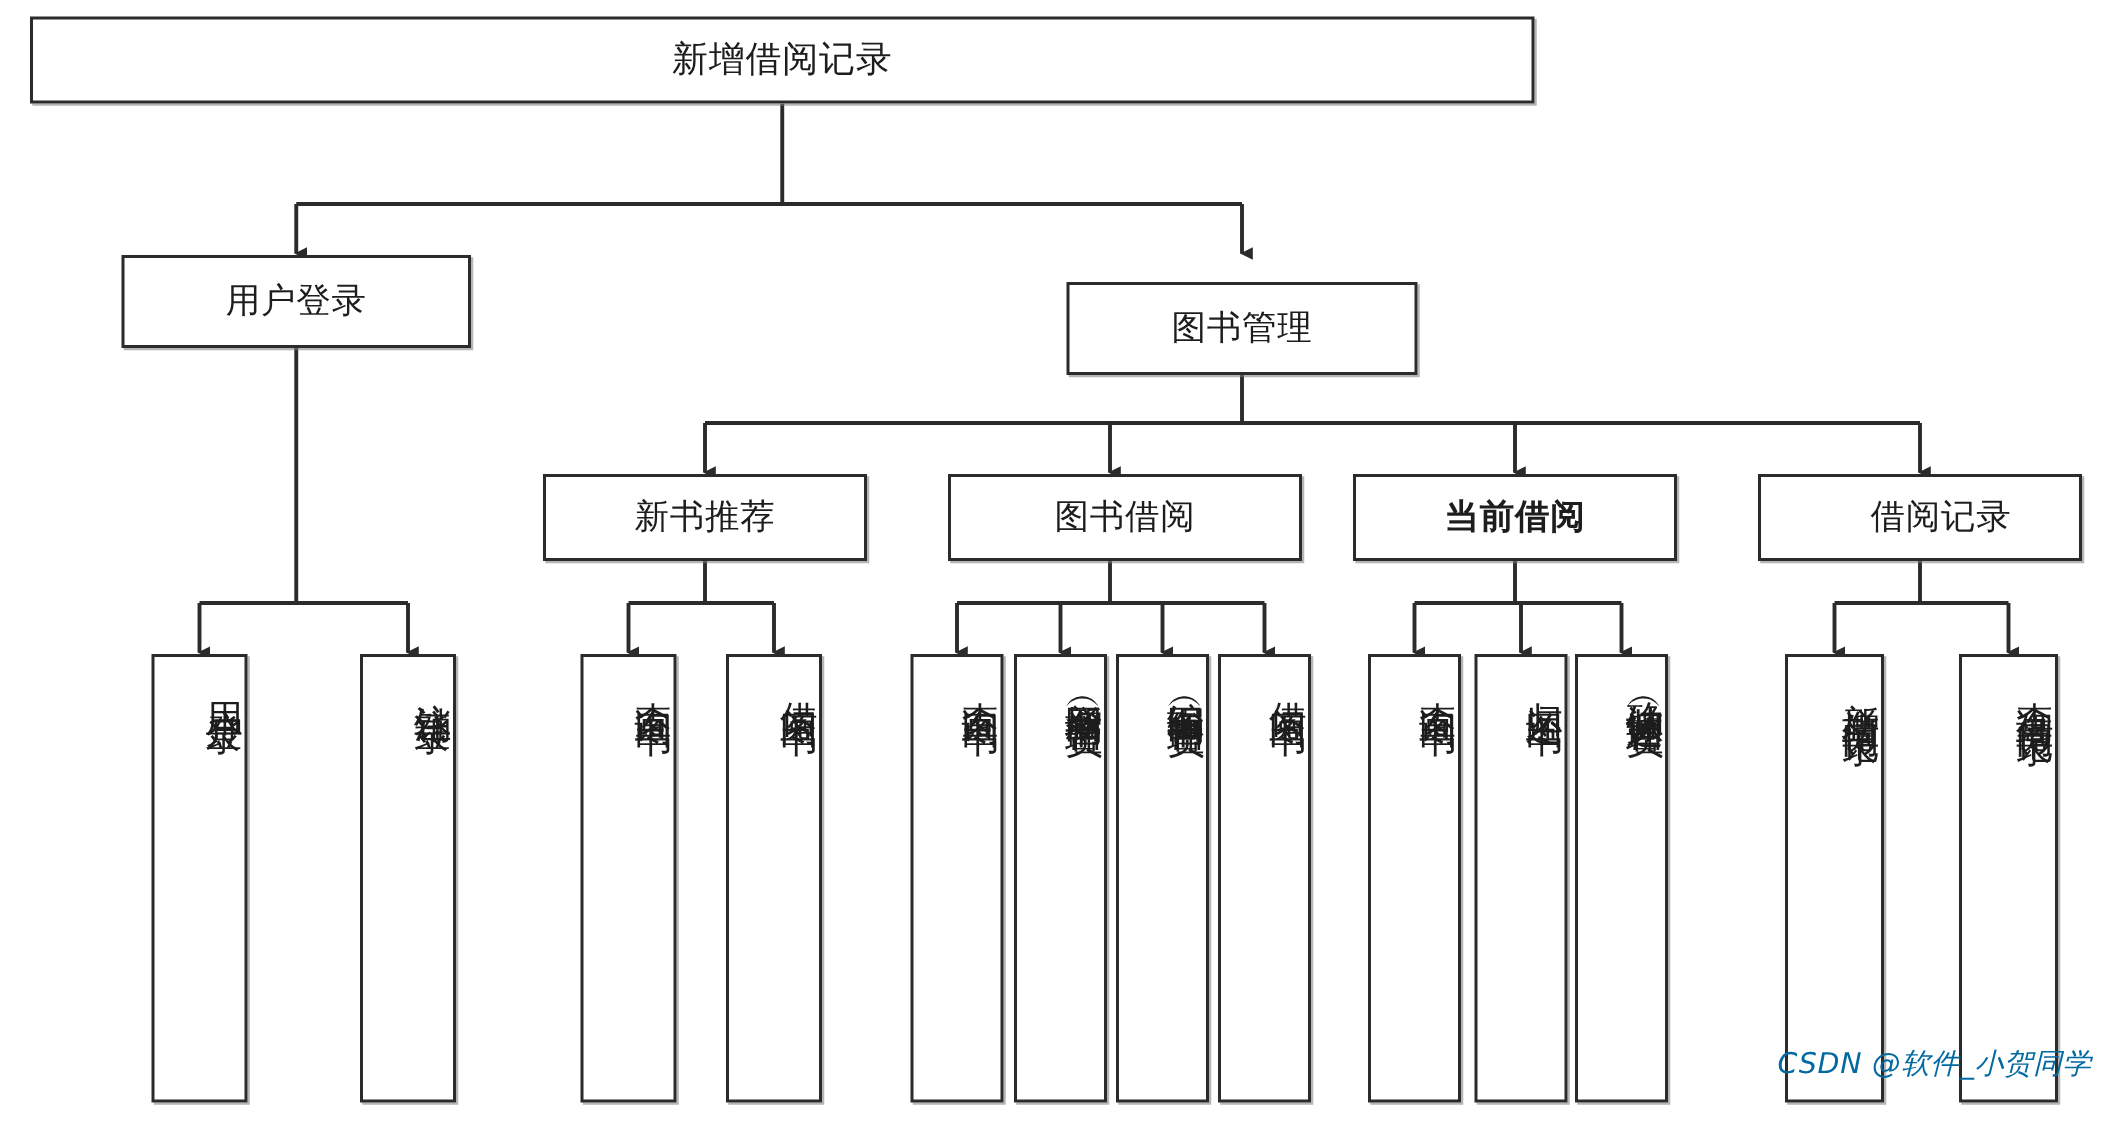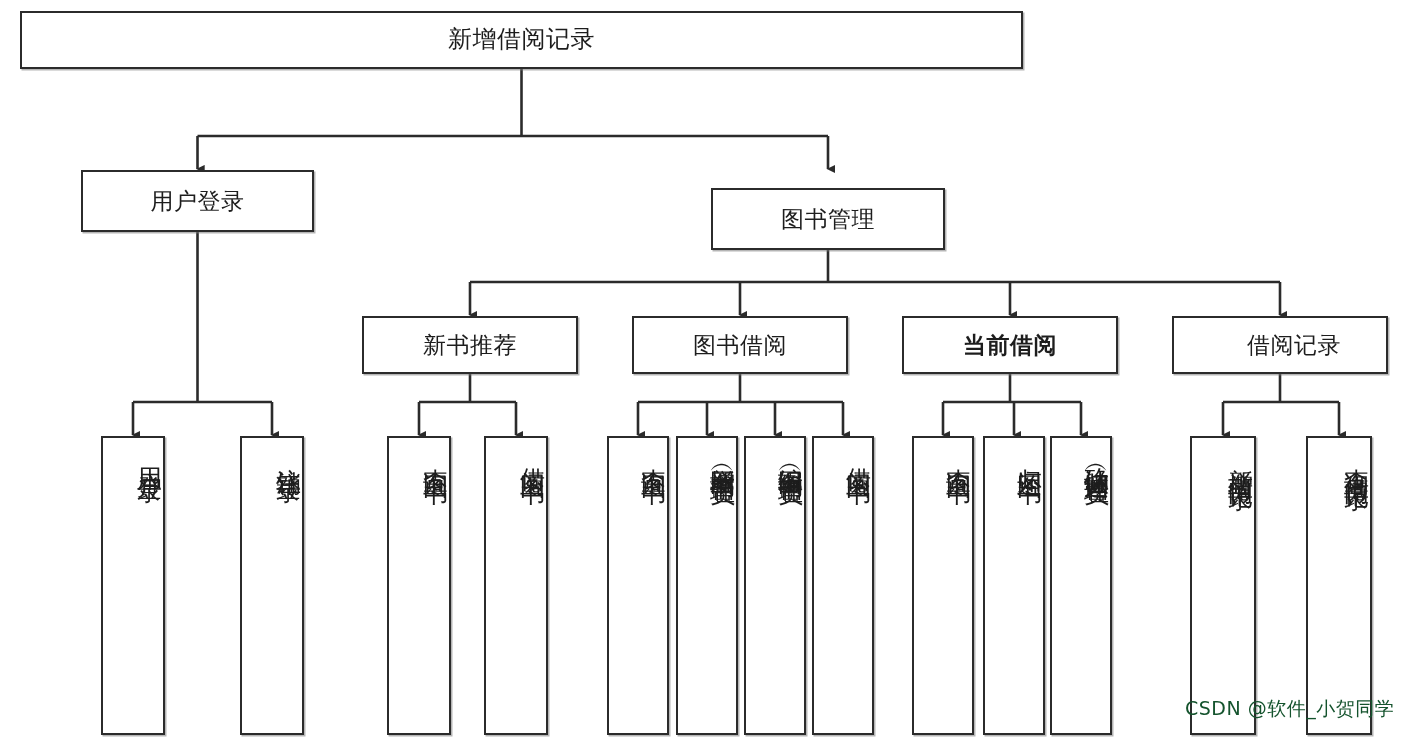--- a/index.html
+++ b/index.html
@@ -58,26 +58,27 @@
     letter-spacing: 4px;
     width: 100%;
     text-align: center;
     display: block;
   }
   .node.vert.tall .label {
     letter-spacing: 2px;
   }
   .watermark {
     position: absolute;
-    color: #14532d;
+    color: #0369a1;
     font-size: 19px;
     white-space: nowrap;
     left: 1185px;
     top: 696px;
     letter-spacing: 0.5px;
+    font-style: italic;
   }
 </style>
 </head>
 <body>
 
 <div id="canvas">
 
   <svg id="edges" viewBox="0 0 1405 747" xmlns="http://www.w3.org/2000/svg">
     <defs>
       <marker id="arrow" markerWidth="9" markerHeight="9" refX="4.5" refY="7.2" orient="auto" markerUnits="userSpaceOnUse">
@@ -127,21 +128,21 @@
       </div>
       <div class="node horiz" style="left: 81px; top: 170px; width: 233px; height: 62px;">
         <span class="label">用户登录</span>
       </div>
       <div class="node horiz" style="left: 711px; top: 188px; width: 234px; height: 62px;">
         <span class="label">图书管理</span>
       </div>
       <div class="node horiz" style="left: 362px; top: 316px; width: 216px; height: 58px;">
         <span class="label">新书推荐</span>
       </div>
-      <div class="node horiz" style="left: 632px; top: 316px; width: 216px; height: 58px;">
+      <div class="node horiz" style="left: 632px; top: 316px; width: 236px; height: 58px;">
         <span class="label">图书借阅</span>
       </div>
       <div class="node horiz" style="left: 902px; top: 316px; width: 216px; height: 58px; font-weight: bold;">
         <span class="label">当前借阅</span>
       </div>
       <div class="node horiz" style="left: 1172px; top: 316px; width: 216px; height: 58px; padding-left: 28px;">
         <span class="label">借阅记录</span>
       </div>
       <div class="node vert" style="left: 101px; top: 436px; width: 64px; height: 299px;">
         <span class="label">用户登录</span>

